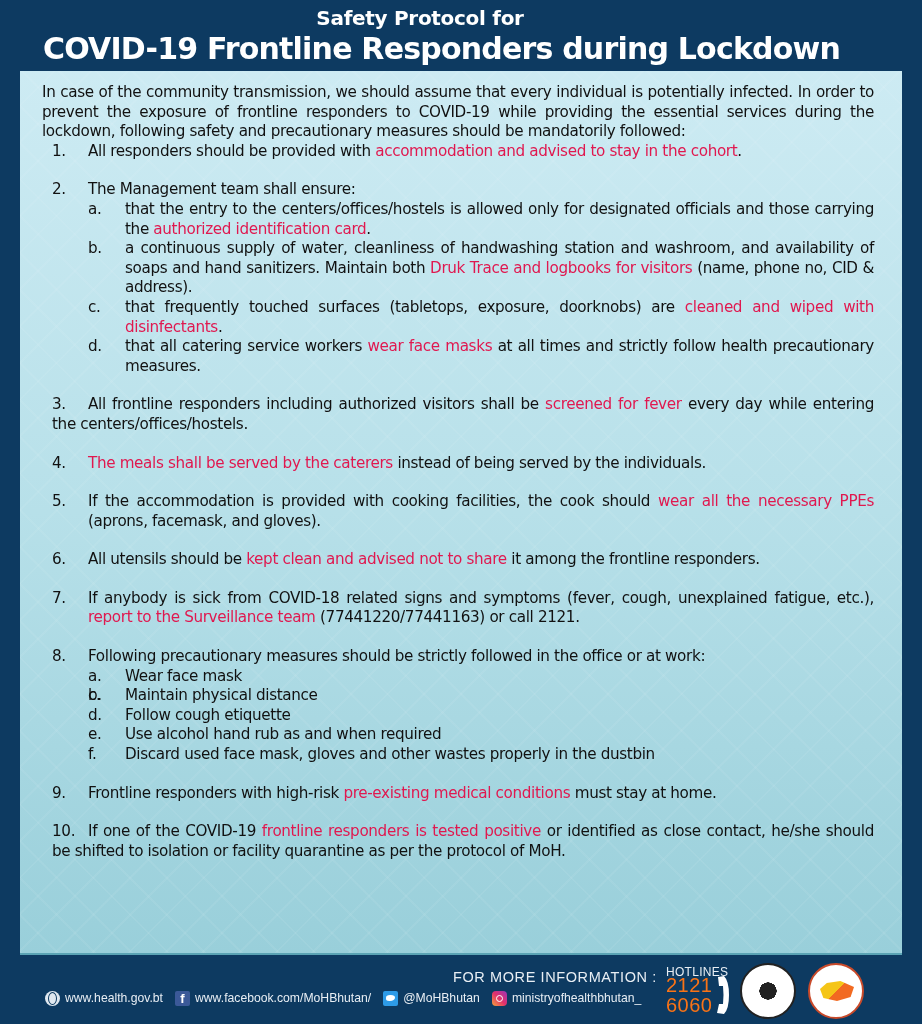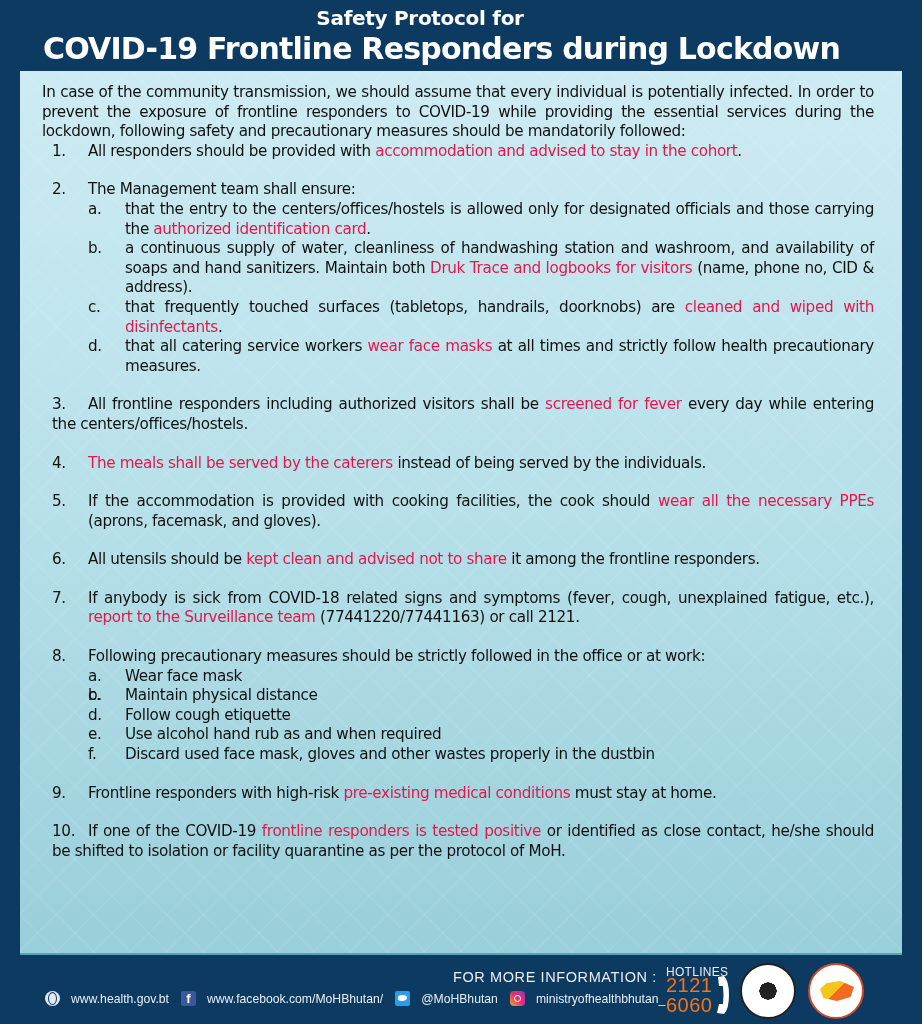--- a/index.html
+++ b/index.html
@@ -41,21 +41,21 @@
     .sub-list { margin-top: 0; }
     .sub-item { position: relative; padding-left: 37px; text-align: justify; }
     .sub-item .letter { position: absolute; left: 0; top: 0; }
 
     .footer { position: absolute; left: 0; top: 955px; width: 922px; height: 84px; color: #ffffff; }
     .more-info {
       position: absolute; left: 453px; top: 14px;
       font-size: 14.5px; letter-spacing: 0.6px; color: #e8eef4;
     }
     .links { position: absolute; left: 45px; top: 36px; display: flex; align-items: center; font-size: 12.2px; color: #e8eef4; }
-    .link { display: flex; align-items: center; margin-right: 12px; gap: 6px; }
+    .link { display: flex; align-items: flex-start; margin-right: 12px; }
     .ico { display: inline-block; width: 15px; height: 15px; margin-right: 5px; border-radius: 2px; position: relative; }
     .ico-globe { border-radius: 50%; background: #dfe8f0; }
     .ico-globe::after { content: ""; position: absolute; left: 3px; top: 1px; width: 7px; height: 11px; border: 1px solid #0d3a61; border-radius: 50%; }
     .ico-fb { background: #3b5998; color: #fff; font-weight: bold; font-size: 13px; text-align: center; line-height: 16px; }
     .ico-tw { background: #2d9be8; }
     .ico-tw::after { content: ""; position: absolute; left: 3px; top: 4px; width: 9px; height: 6px; background: #fff; border-radius: 50% 50% 60% 40%; }
     .ico-ig { background: linear-gradient(45deg, #f6a33a, #e1306c, #9b36b7); border-radius: 4px; }
     .ico-ig::after { content: ""; position: absolute; left: 4px; top: 4px; width: 5px; height: 5px; border: 1.5px solid #fff; border-radius: 50%; }
 
     .hotlines { position: absolute; left: 666px; top: 10px; width: 70px; height: 56px; }
@@ -93,21 +93,21 @@
       <div class="sub-item">
         <span class="letter">a.</span>
         <span>that the entry to the centers/offices/hostels is allowed only for designated officials and those carrying the </span><span class="red">authorized identification card</span><span>.</span>
       </div>
       <div class="sub-item">
         <span class="letter">b.</span>
         <span>a continuous supply of water, cleanliness of handwashing station and washroom, and availability of soaps and hand sanitizers. Maintain both </span><span class="red">Druk Trace and logbooks for visitors</span><span> (name, phone no, CID &amp; address).</span>
       </div>
       <div class="sub-item">
         <span class="letter">c.</span>
-        <span>that frequently touched surfaces (tabletops, handrails, doorknobs) are </span><span class="red">cleaned and wiped with disinfectants</span><span>.</span>
+        <span>that frequently touched surfaces (tabletops, exposure, doorknobs) are </span><span class="red">cleaned and wiped with disinfectants</span><span>.</span>
       </div>
       <div class="sub-item">
         <span class="letter">d.</span>
         <span>that all catering service workers </span><span class="red">wear face masks</span><span> at all times and strictly follow health precautionary measures.</span>
       </div>
     </div>
   </div>
 
   <div class="item wrap-left">
     <span class="num">3.</span><span>All frontline responders including authorized visitors shall be </span><span class="red">screened for fever</span><span> every day while entering the centers/offices/hostels.</span>

